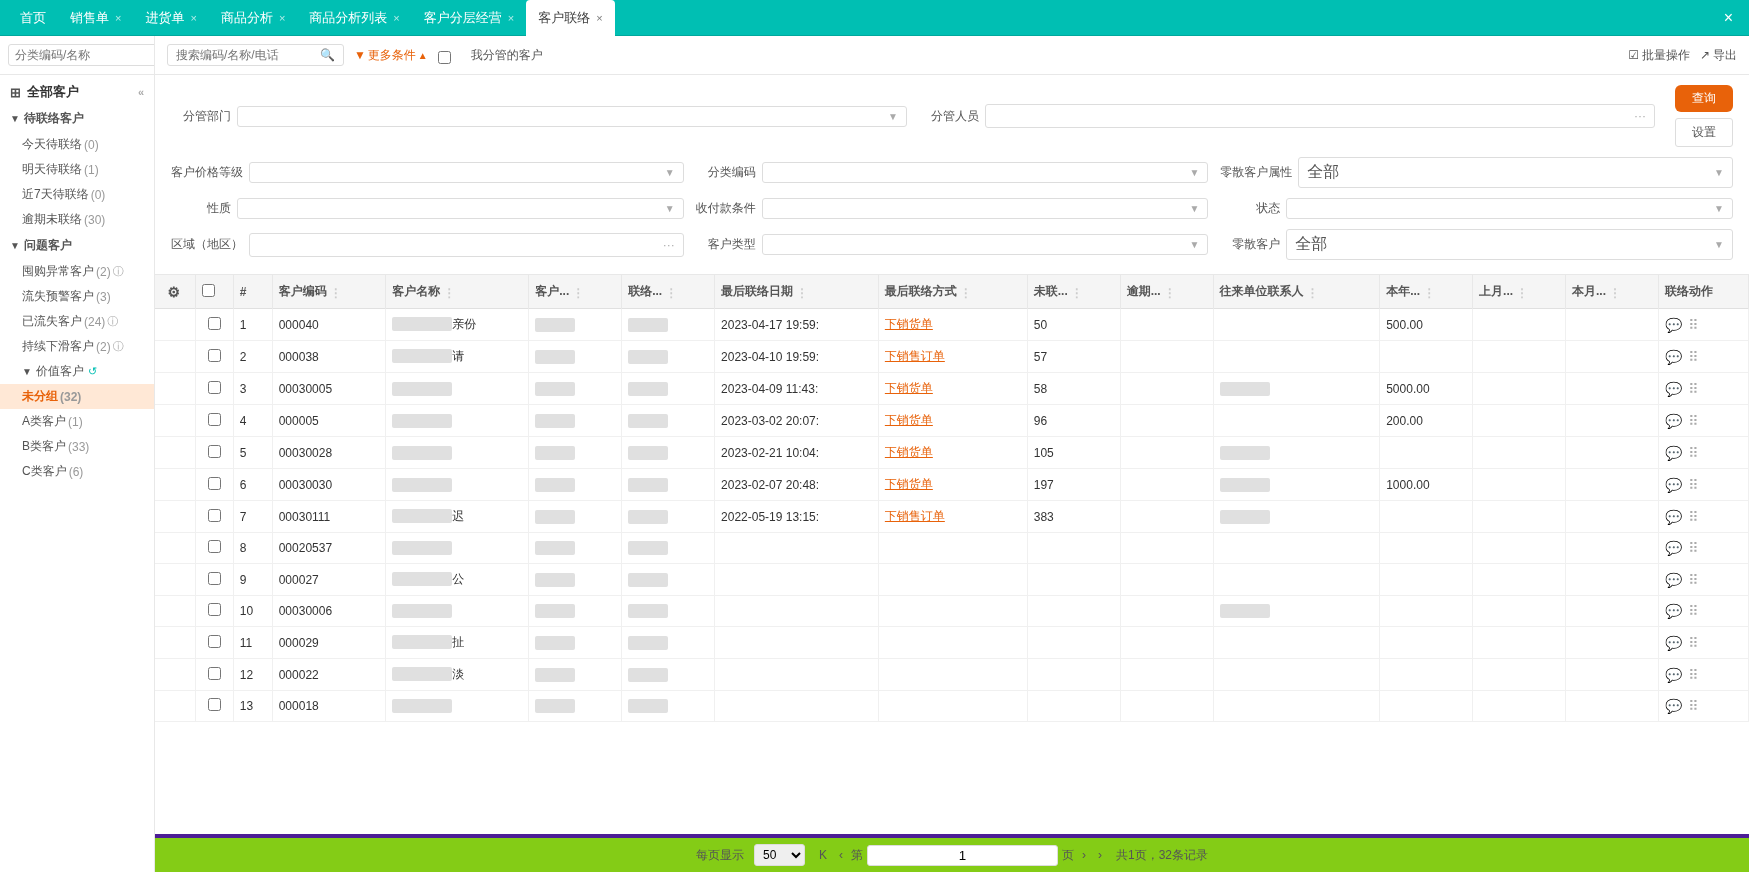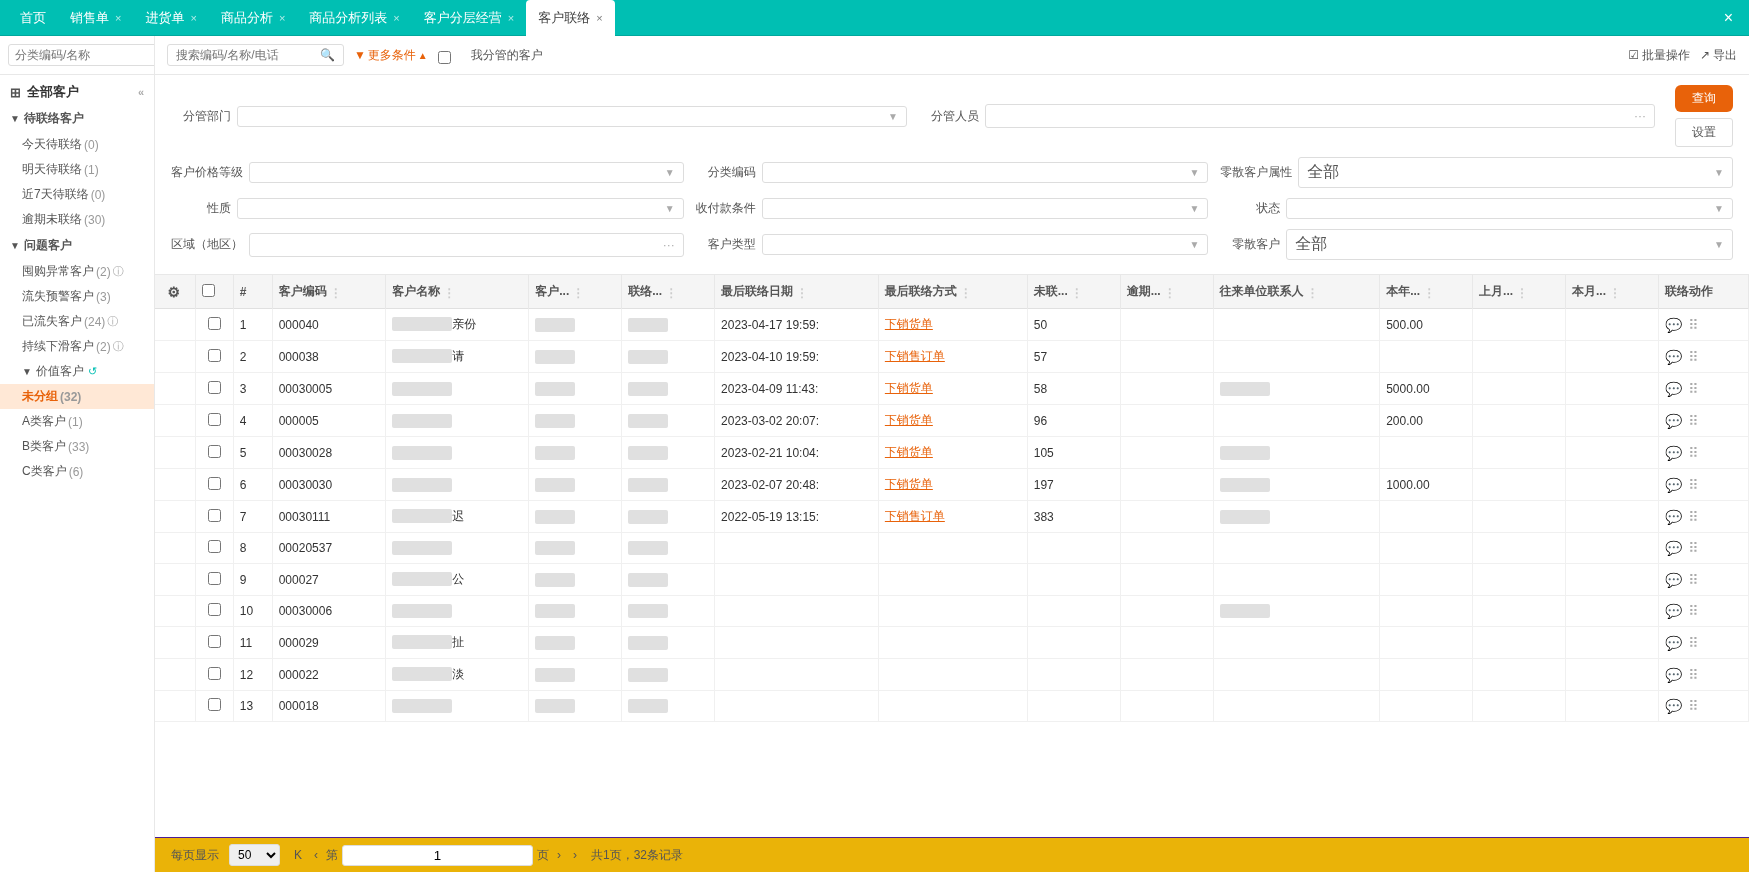--- a/index.html
+++ b/index.html
@@ -123,22 +123,22 @@
     tbody td:nth-child(2) { text-align: center; }
     .td-link { color: #e8620a; text-decoration: underline; cursor: pointer; }
     .td-blurred { background: #e0e0e0; border-radius: 2px; color: transparent; display: inline-block; height: 14px; }
     .action-icons { display: flex; gap: 6px; align-items: center; }
     .action-icon { color: #aaa; cursor: pointer; font-size: 14px; }
     .checkbox-cell { text-align: center; }
     input[type="checkbox"] { cursor: pointer; }
 
     
     .table-footer {
-      background: #eab308; border-top: 1px solid #4c1d95; padding: 6px 16px;
-      display: flex; align-items: center; justify-content: flex-start; gap: 10px; font-size: 12px; color: #555;
+      background: #84cc16; border-top: 4px solid #4c1d95; padding: 6px 16px;
+      display: flex; align-items: center; justify-content: center; gap: 10px; font-size: 12px; color: #555;
     }
     .page-size-select { border: 1px solid #ddd; border-radius: 3px; padding: 2px 4px; font-size: 12px; }
     .page-nav { display: flex; align-items: center; gap: 4px; }
     .page-nav .page-btn { cursor: pointer; color: #555; padding: 2px 4px; }
     .page-current { border: 1px solid #ddd; border-radius: 3px; padding: 2px 6px; min-width: 28px; text-align: center; }
 
     .header-gear { color: #555; cursor: pointer; font-size: 14px; margin-right: 2px; }
     .col-sep { color: #ccc; margin: 0 1px; }
     .th-inner { display: flex; align-items: flex-end; gap: 2px; }
   </style>

